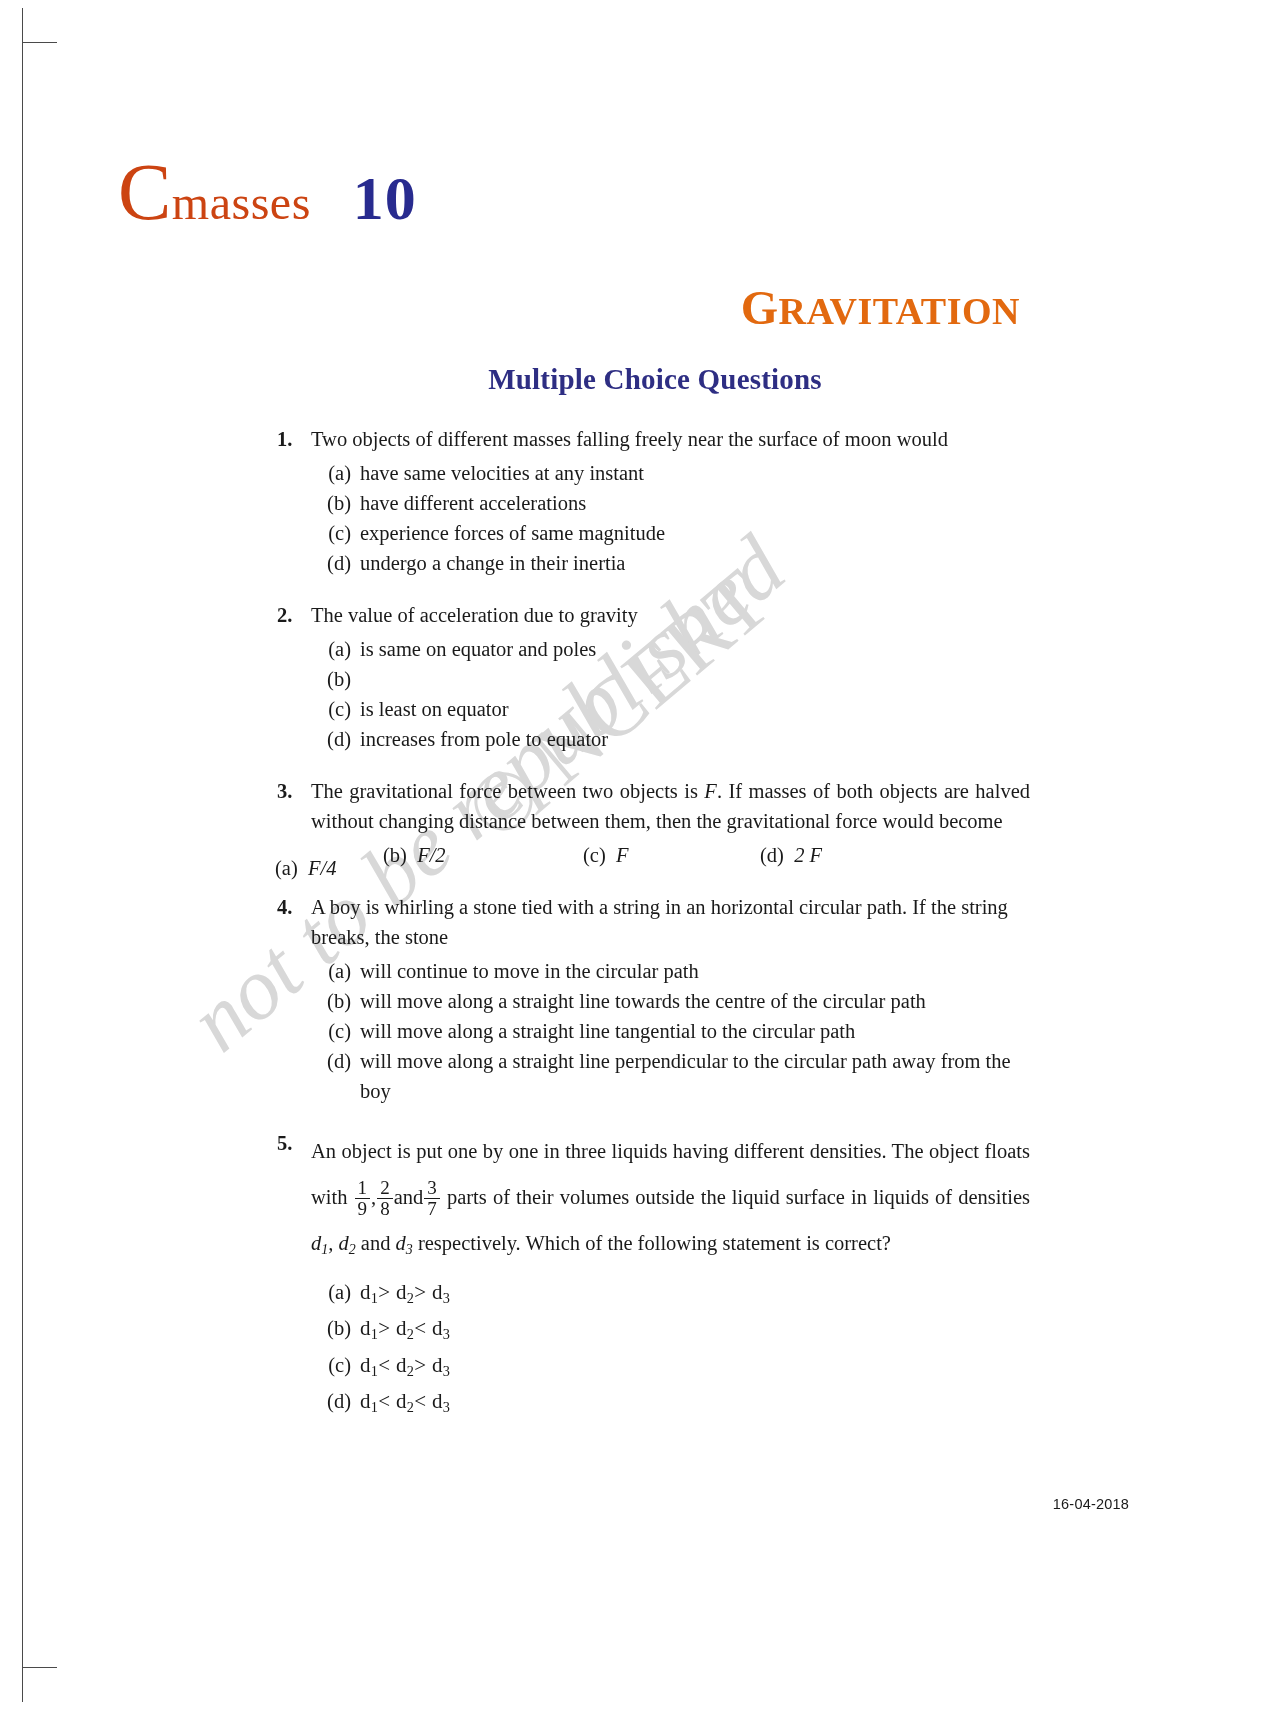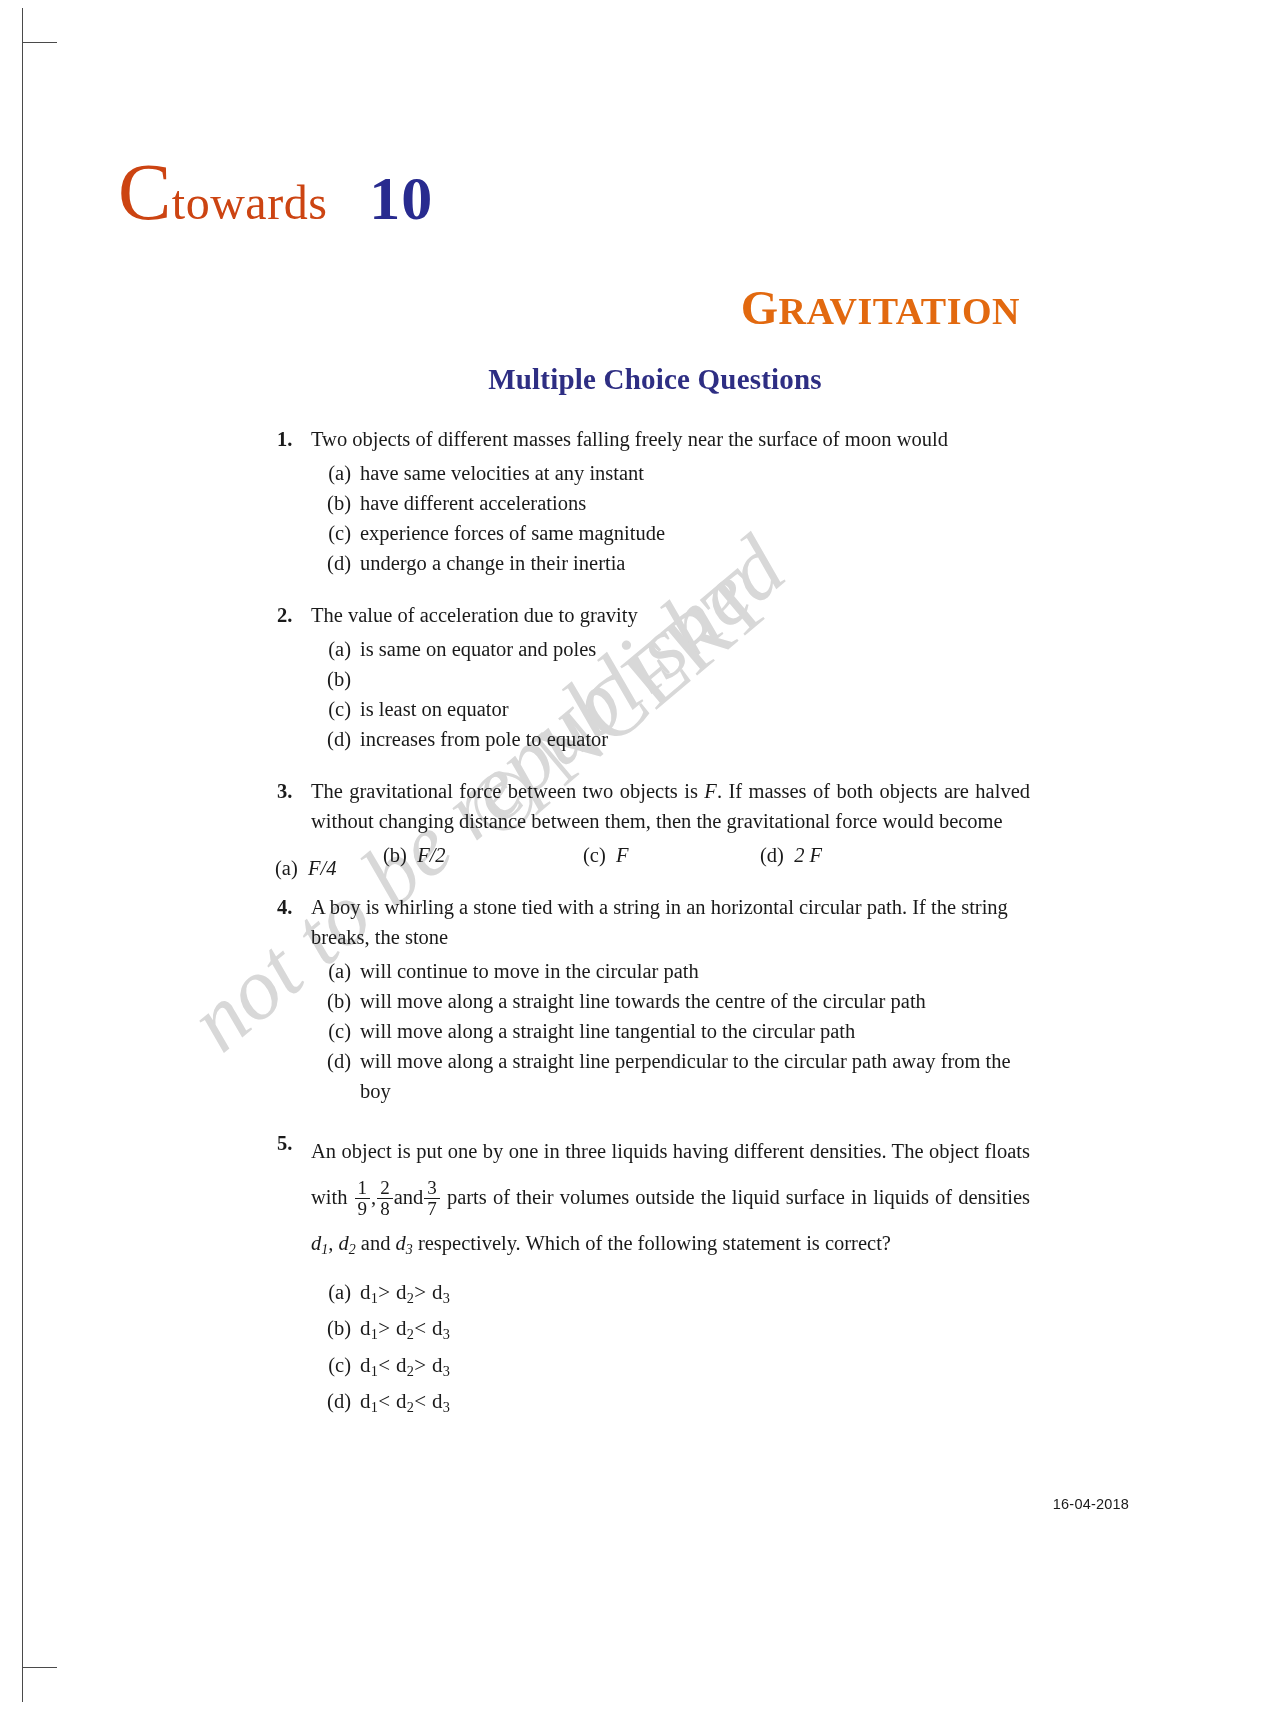--- a/index.html
+++ b/index.html
@@ -267,21 +267,21 @@
   <div class="crop-mark crop-bl"></div>
 
   <div class="watermark">
     <span class="wm-text wm-1">not to be republished</span>
     <span class="wm-text wm-2">© NCERT</span>
   </div>
 
   <div class="content">
 
     <div class="chapter-line">
-      <span class="chapter-word"><span class="drop">C</span><span>towards</span></span><span class="chapter-num">10</span>
+      <span class="chapter-word"><span class="drop">C</span><span>masses</span></span><span class="chapter-num">10</span>
     </div>
 
     <div class="chapter-title"><span class="cap">G</span><span>RAVITATION</span></div>
 
     <div class="section-heading"><span class="section-heading-inner">Multiple Choice Questions</span></div>
 
     <div class="qlist">
 
       <div class="question">
         <div class="q-num">1.</div>

